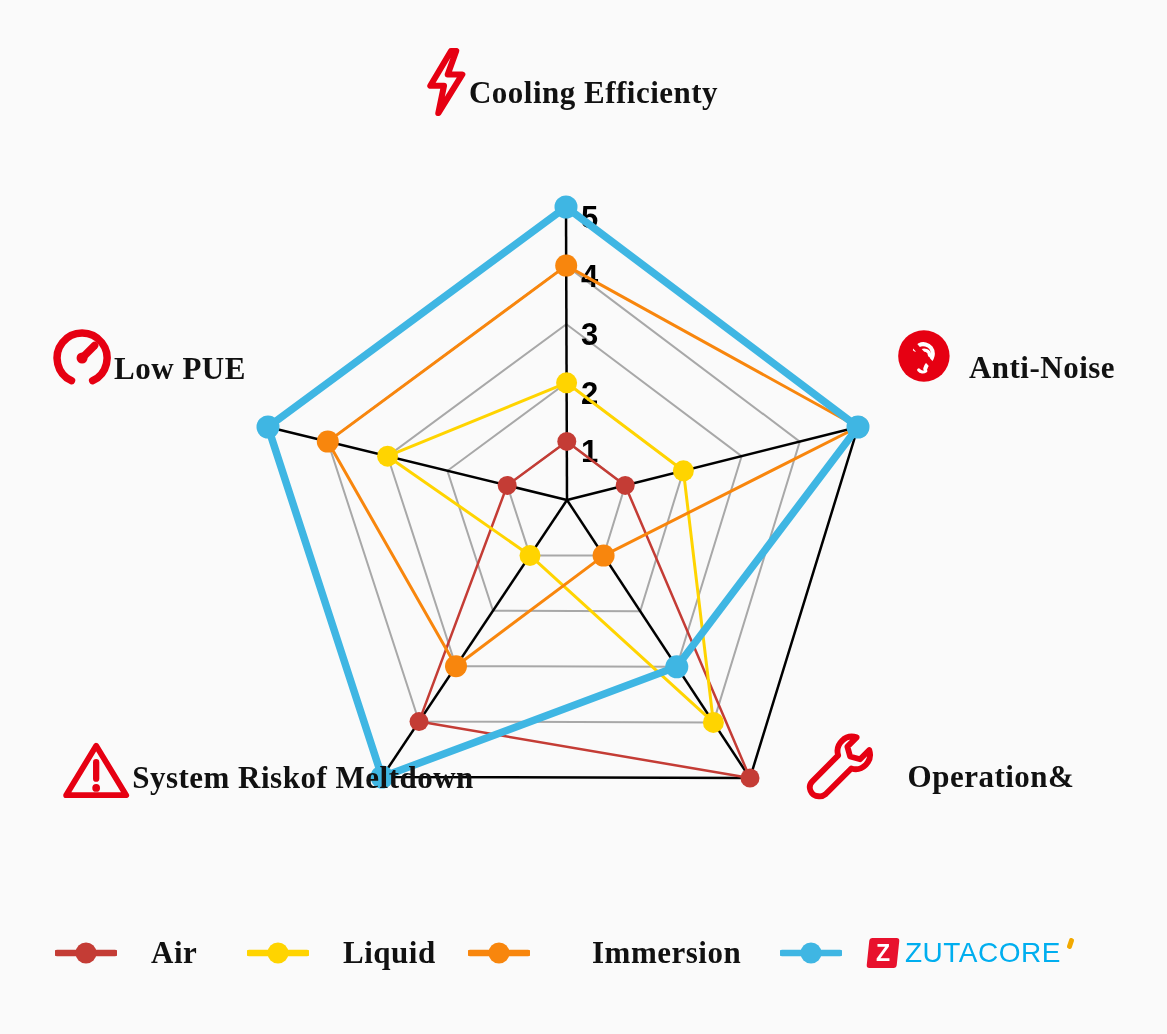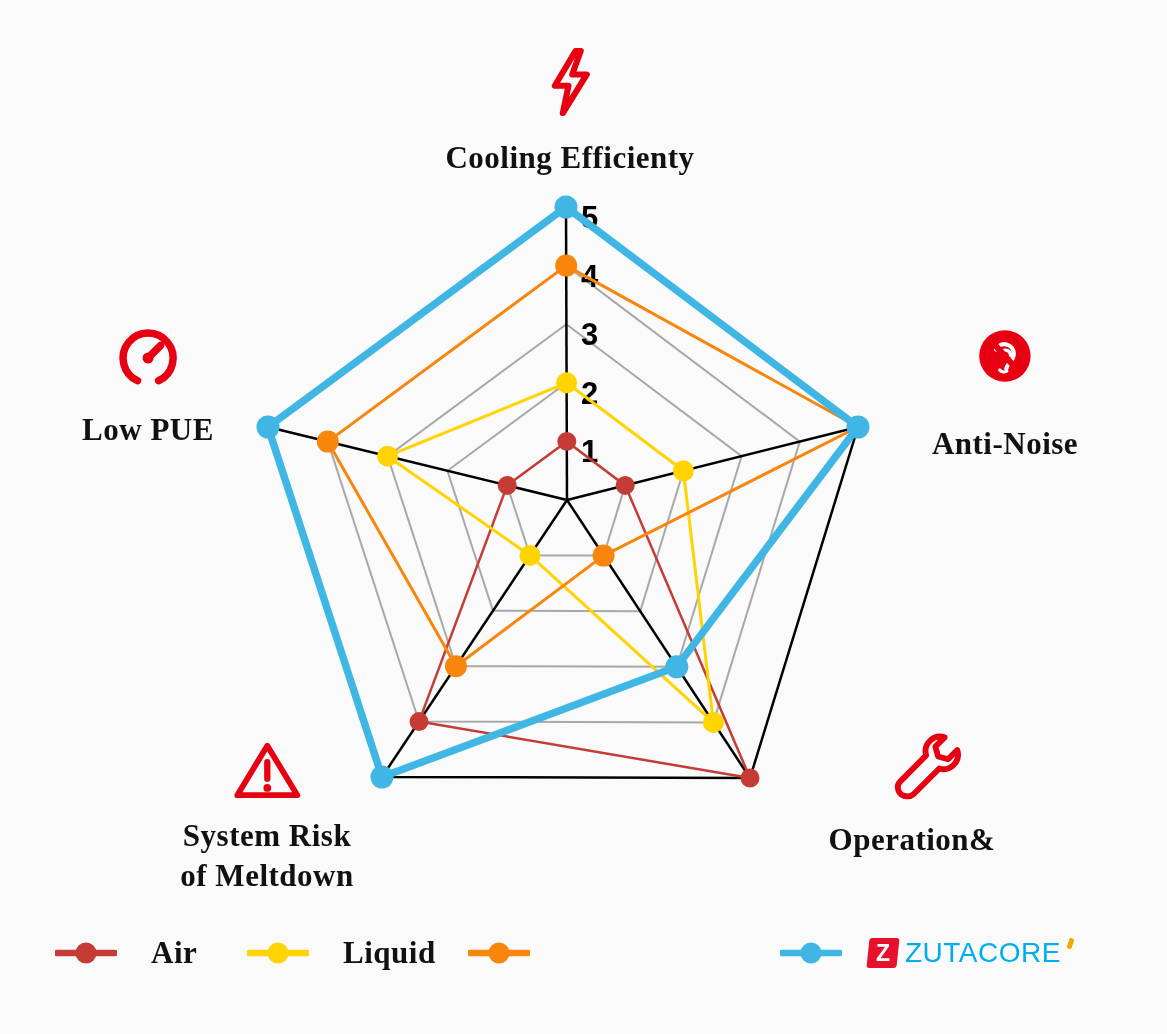--- a/index.html
+++ b/index.html
@@ -7,35 +7,35 @@
     position:relative;
     width:1167px;height:1034px;
     background:#FAFAFA;
     overflow:hidden;
     font-family:"Liberation Serif", serif;
     color:#111;
   }
   #radar-svg{position:absolute;left:0;top:0;z-index:1;}
   .axis-block{
     position:absolute;z-index:2;
-    display:flex;flex-direction:column;align-items:center;
+    display:flex;align-items:center;
     transform:translateX(-50%);
     font-weight:700;font-size:31px;line-height:40px;
     letter-spacing:0.5px;text-align:center;white-space:nowrap;
   }
   .axis-icon{display:block;}
   .axis-cooling{left:570px;top:47px;}
   .axis-cooling .axis-icon{margin-bottom:11px;}
   .axis-anti{left:1005px;top:327px;gap:16px;}
   .axis-anti .axis-icon{margin-bottom:13px;}
   .axis-pue{left:148px;top:327px;}
   .axis-pue .axis-icon{margin-bottom:11px;}
   .axis-risk{left:267px;top:739px;}
   .axis-risk .axis-icon{margin-bottom:5px;}
-  .axis-op{left:912px;top:733px;align-items:flex-end;}
+  .axis-op{left:955px;top:733px;}
   .axis-op .axis-icon{position:relative;left:-30px;margin-bottom:5px;}
   .legend{position:absolute;left:0;top:922px;width:1167px;height:62px;z-index:2;}
   .legend-item{
     position:absolute;top:0;height:62px;
     display:flex;align-items:center;gap:34px;
     font-size:31px;font-weight:600;letter-spacing:0.5px;white-space:nowrap;
   }
   .legend-item.i0{left:55px;}
   .legend-item.i1{left:247px;}
   .legend-item.i2{left:468px;gap:62px;}
@@ -173,20 +173,21 @@
           <line x1="2" y1="13" x2="60" y2="13" stroke="#C43C35" stroke-width="6.5" stroke-linecap="round"></line>
           <circle cx="31" cy="13" r="10.5" fill="#C43C35"></circle>
         </svg>
       <span>Air</span>
     </div>
     <div class="legend-item i2">
       <svg class="legend-marker" viewBox="0 0 62 26">
           <line x1="2" y1="13" x2="60" y2="13" stroke="#F8860D" stroke-width="6.5" stroke-linecap="round"></line>
           <circle cx="31" cy="13" r="10.5" fill="#F8860D"></circle>
         </svg>
+      <span>Immersion</span>
     </div>
     <div class="legend-item i3">
       <svg class="legend-marker" viewBox="0 0 62 26">
           <line x1="2" y1="13" x2="60" y2="13" stroke="#3FB6E3" stroke-width="6.5" stroke-linecap="round"></line>
           <circle cx="31" cy="13" r="10.5" fill="#3FB6E3"></circle>
         </svg>
       <span class="brand-logo">
         <span class="brand-z-tile" style="background: rgb(232, 17, 45);">
           <span>Z</span>
         </span>

